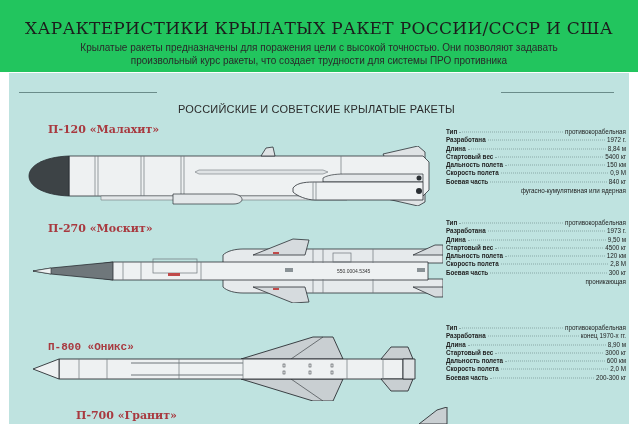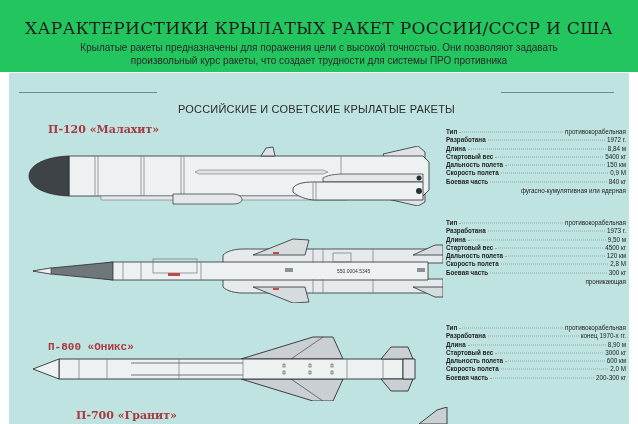--- a/index.html
+++ b/index.html
@@ -126,20 +126,21 @@
         <span class="v">0,9 М</span>
       </div>
     <div class="spec-row">
         <span class="k">Боевая часть</span>
         <span class="dots"></span>
         <span class="v">840 кг</span>
       </div>
     <div class="spec-note">фугасно-кумулятивная или ядерная</div>
   </div>
 
+  <div class="missile-name" style="left:39px; top:149px;">П-270 «Москит»</div>
   <svg class="missile-art" style="left:14px; top:160px;" width="420" height="70" viewBox="0 0 420 70">
 
     <path d="M200 22 C204 18 212 16 220 16 L420 16 L420 30 L200 30 Z" fill="#e6eaec" stroke="#2a2f33" stroke-width="0.8"></path>
 
     <path d="M200 46 L420 46 L420 60 L220 60 C212 60 204 58 200 54 Z" fill="#e6eaec" stroke="#2a2f33" stroke-width="0.8"></path>
 
     <path d="M28 38 L90 29 L405 29 L405 47 L90 47 Z" fill="#eef1f2" stroke="#2a2f33" stroke-width="0.8"></path>
 
     <path d="M10 38 L28 35 L90 29 L90 47 L28 41 Z" fill="#6f777b" stroke="#2a2f33" stroke-width="0.8"></path>
     <path d="M10 38 L28 35 L28 41 Z" fill="#eef1f2" stroke="#2a2f33" stroke-width="0.6"></path>

